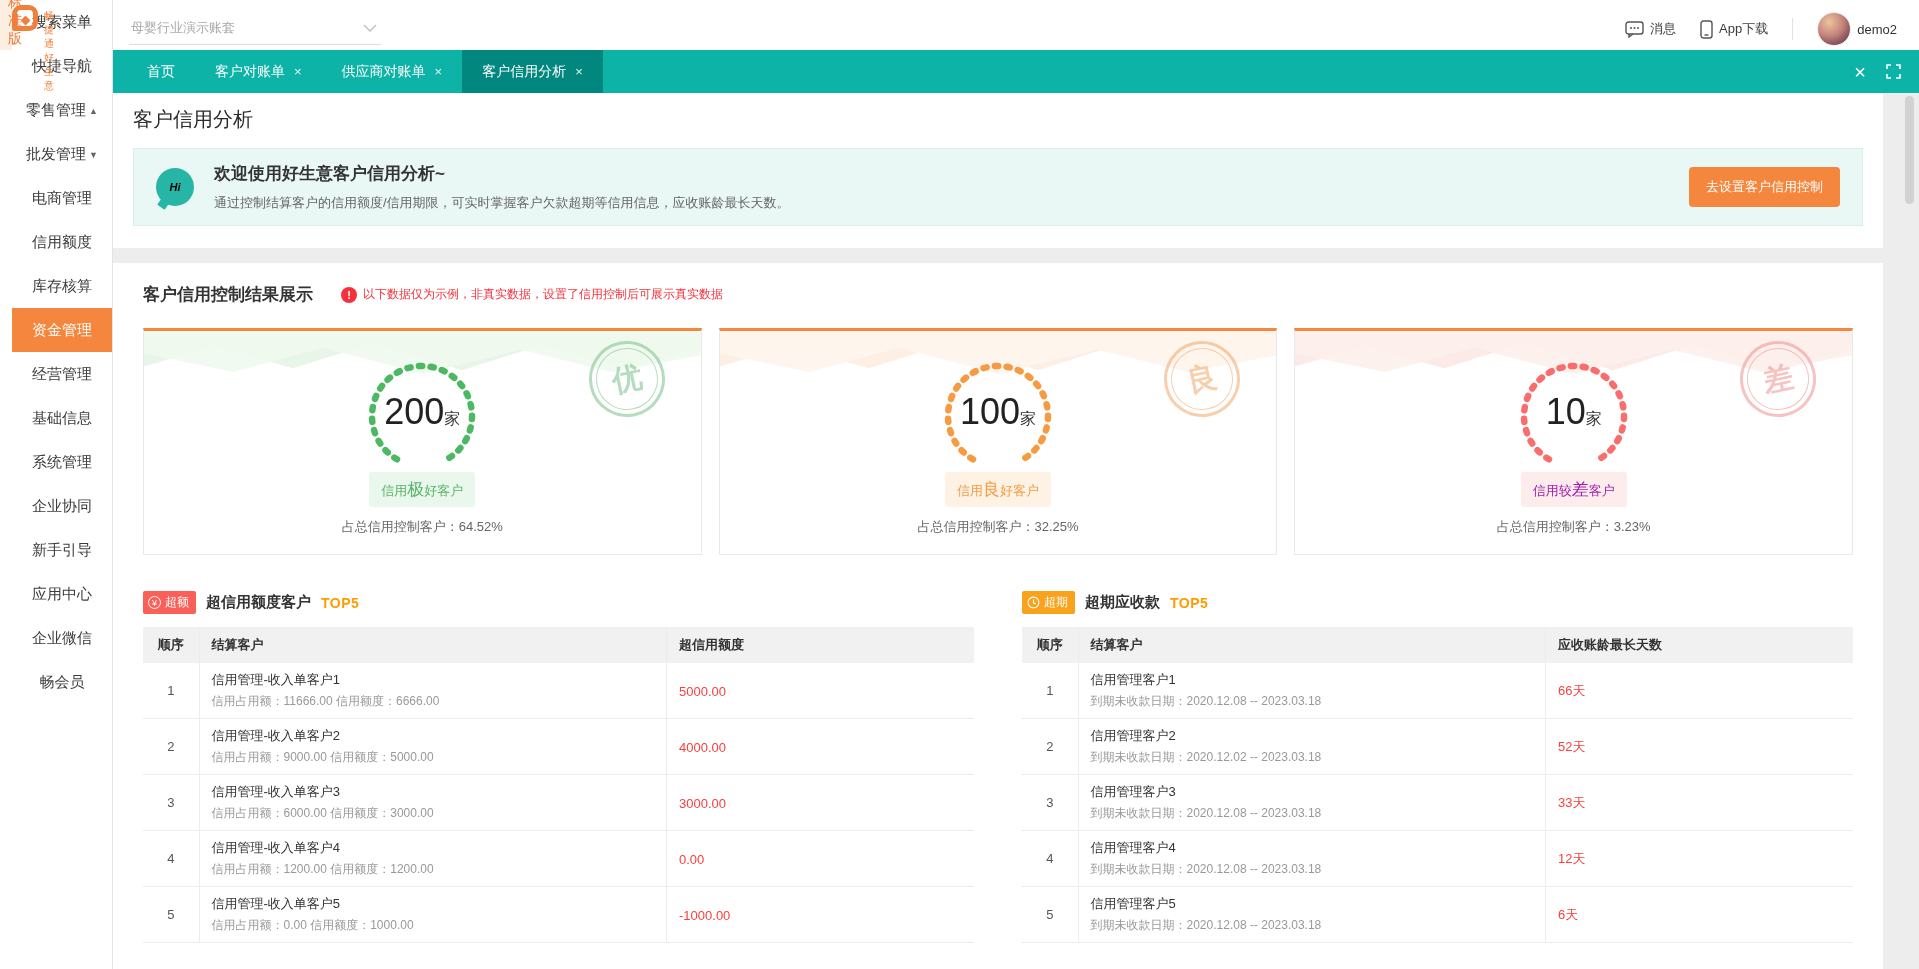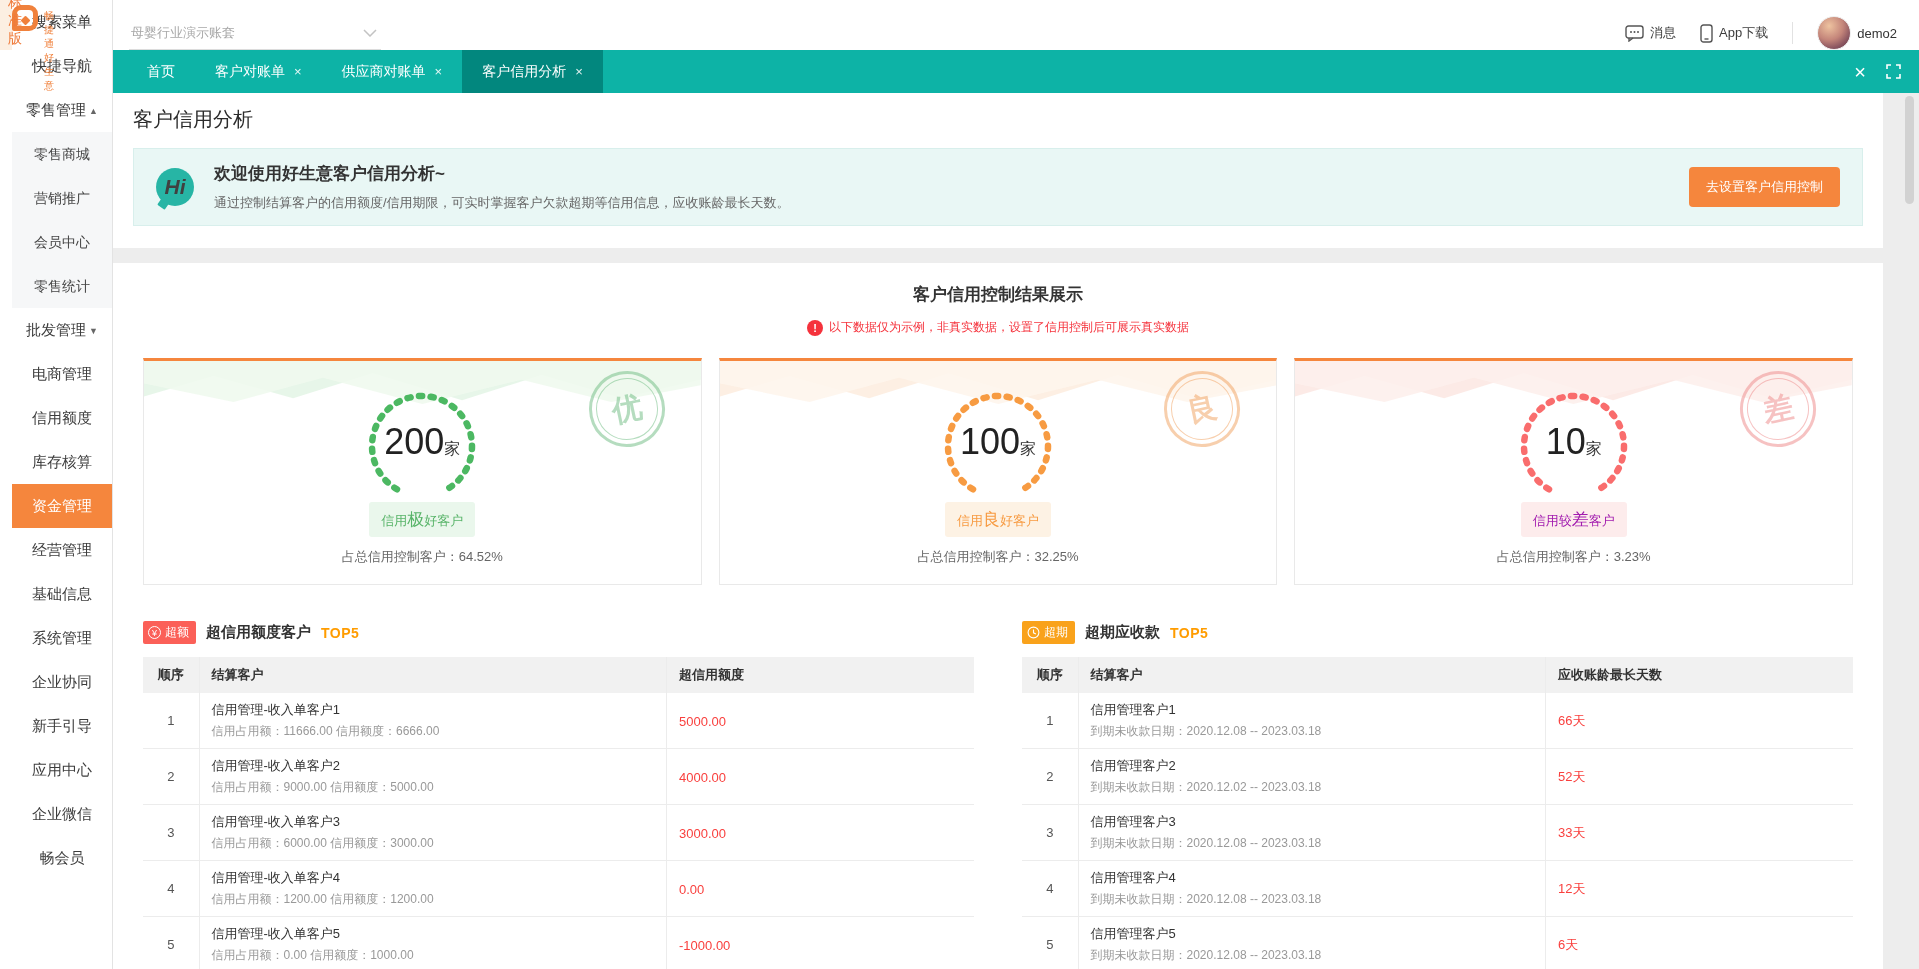--- a/index.html
+++ b/index.html
@@ -16,21 +16,21 @@
   .brand-edition { position:absolute; left:8px; bottom:2px; font-size:14px; color:#ef7a3a; }
   .side-nav { flex:1; overflow:hidden; }
   .side-item { height:44px; line-height:44px; text-align:center; font-size:15px; color:#3c3c3c; cursor:pointer; white-space:nowrap; }
   .side-item .arrow { font-size:9px; color:#666; margin-left:3px; vertical-align:1px; }
   .side-item.active { background:#f5863d; color:#fff; }
   .side-sub { background:#f6f7f8; }
   .side-sub .side-item { font-size:14px; color:#454545; }
 
   
   .main { flex:1; display:flex; flex-direction:column; min-width:0; }
-  .topbar { height:50px; background:#fff; display:flex; align-items:flex-end; padding:8px 22px 0 16px; flex:0 0 50px; }
+  .topbar { height:50px; background:#fff; display:flex; align-items:center; padding:8px 22px 0 16px; flex:0 0 50px; }
   .account { width:252px; border-bottom:1px solid #dcdcdc; color:#a8a8a8; font-size:13px; display:flex; align-items:center; justify-content:space-between; padding:5px 4px 7px 2px; cursor:pointer; }
   .topbar-right { margin-left:auto; display:flex; align-items:center; gap:24px; }
   .top-item { display:flex; align-items:center; gap:6px; font-size:13px; color:#3c3c3c; cursor:pointer; }
   .v-divider { width:1px; height:22px; background:#e2e2e2; }
   .avatar { width:34px; height:34px; border-radius:50%; background:radial-gradient(circle at 35% 28%, #eec3a0, #c4857a 45%, #8a5560 72%, #5d3c47); border:1px solid #eee; }
   .username { font-size:13px; color:#333; }
 
   
   .tabbar { height:43px; background:#0db3a6; display:flex; align-items:stretch; flex:0 0 43px; padding-left:14px; }
   .tabs-slot { display:flex; }
@@ -40,29 +40,29 @@
   .tab-actions { margin-left:auto; display:flex; align-items:center; gap:20px; padding-right:18px; color:#fff; }
   .win-close { font-size:20px; line-height:1; cursor:pointer; }
   .win-full { cursor:pointer; display:flex; }
 
   
   .content { flex:1; background:#ededed; position:relative; overflow:hidden; padding:0 36px 0 0; }
   .scroll-thumb { position:absolute; right:5px; top:3px; width:9px; height:108px; border-radius:5px; background:#d2d2d2; cursor:pointer; }
   .title-block { background:#fff; padding:13px 20px 22px; }
   .page-title { font-size:20px; font-weight:400; color:#2b2b2b; margin-bottom:15px; }
   .banner { background:#e9f7f5; border:1px solid #d8efec; display:flex; align-items:center; padding:13px 22px; }
-  .hi-badge { width:38px; height:38px; background:#27b5a5; border-radius:50%; color:#404040; font-size:21px; font-weight:700; font-style:italic; display:flex; align-items:center; justify-content:center; position:relative; flex:0 0 38px; }
+  .hi-badge { width:38px; height:38px; background:#27b5a5; border-radius:50%; color:#000000; font-size:11px; font-weight:700; font-style:italic; display:flex; align-items:center; justify-content:center; position:relative; flex:0 0 38px; }
   .hi-badge::after { content:''; position:absolute; left:3px; bottom:-2px; width:9px; height:9px; background:#27b5a5; transform:rotate(35deg); border-radius:1px; }
   .banner-text { margin-left:20px; }
   .banner-title { font-size:17px; font-weight:600; color:#333; }
   .banner-subtitle { font-size:13px; color:#666; margin-top:9px; }
   .banner-btn { margin-left:auto; background:#f5863d; border:none; color:#fff; font-size:13px; padding:11px 17px; border-radius:4px; cursor:pointer; font-family:inherit; }
 
   .panel { background:#fff; margin-top:15px; padding:20px 30px 36px; min-height:650px; }
-  .section-head { display:flex; align-items:center; gap:13px;flex-direction:column; }
+  .section-head { display:flex; align-items:center; gap:28px; }
   .section-title { font-size:17px; font-weight:700; color:#333; }
   .notice { display:flex; align-items:center; gap:6px; }
   .notice-icon { width:16px; height:16px; border-radius:50%; background:#f5323c; color:#fff; font-size:11px; font-weight:700; text-align:center; line-height:16px; flex:0 0 16px; }
   .notice-text { color:#f5323c; font-size:12px; }
 
   
   .cards { display:flex; gap:17px; margin-top:22px; }
   .card { flex:1; position:relative; background:#fff; border:1px solid #e9e9e9; border-top:3px solid #f5863d; text-align:center; padding:12px 0 18px; overflow:hidden; }
   .wave { position:absolute; top:0; left:0; width:100%; height:56px; }
   .gauge-wrap { position:relative; width:130px; height:130px; margin:8px auto 0; }
@@ -103,26 +103,20 @@
   <aside class="sidebar">
     <div class="logo-box">
       <span class="logo-b"></span>
       <span class="brand-name">畅捷通好生意</span>
       <span class="brand-edition">标准版</span>
     </div>
     <nav class="side-nav">
         <div class="side-item"><span>搜索菜单</span></div>
         <div class="side-item"><span>快捷导航</span></div>
         <div class="side-item"><span>零售管理</span><span class="arrow">▲</span></div>
-        <div class="side-sub">
-          <div class="side-item">零售商城</div>
-          <div class="side-item">营销推广</div>
-          <div class="side-item">会员中心</div>
-          <div class="side-item">零售统计</div>
-        </div>
         <div class="side-item"><span>批发管理</span><span class="arrow">▼</span></div>
         <div class="side-item"><span>电商管理</span></div>
         <div class="side-item"><span>信用额度</span></div>
         <div class="side-item"><span>库存核算</span></div>
         <div class="side-item active"><span>资金管理</span></div>
         <div class="side-item"><span>经营管理</span></div>
         <div class="side-item"><span>基础信息</span></div>
         <div class="side-item"><span>系统管理</span></div>
         <div class="side-item"><span>企业协同</span></div>
         <div class="side-item"><span>新手引导</span></div>

